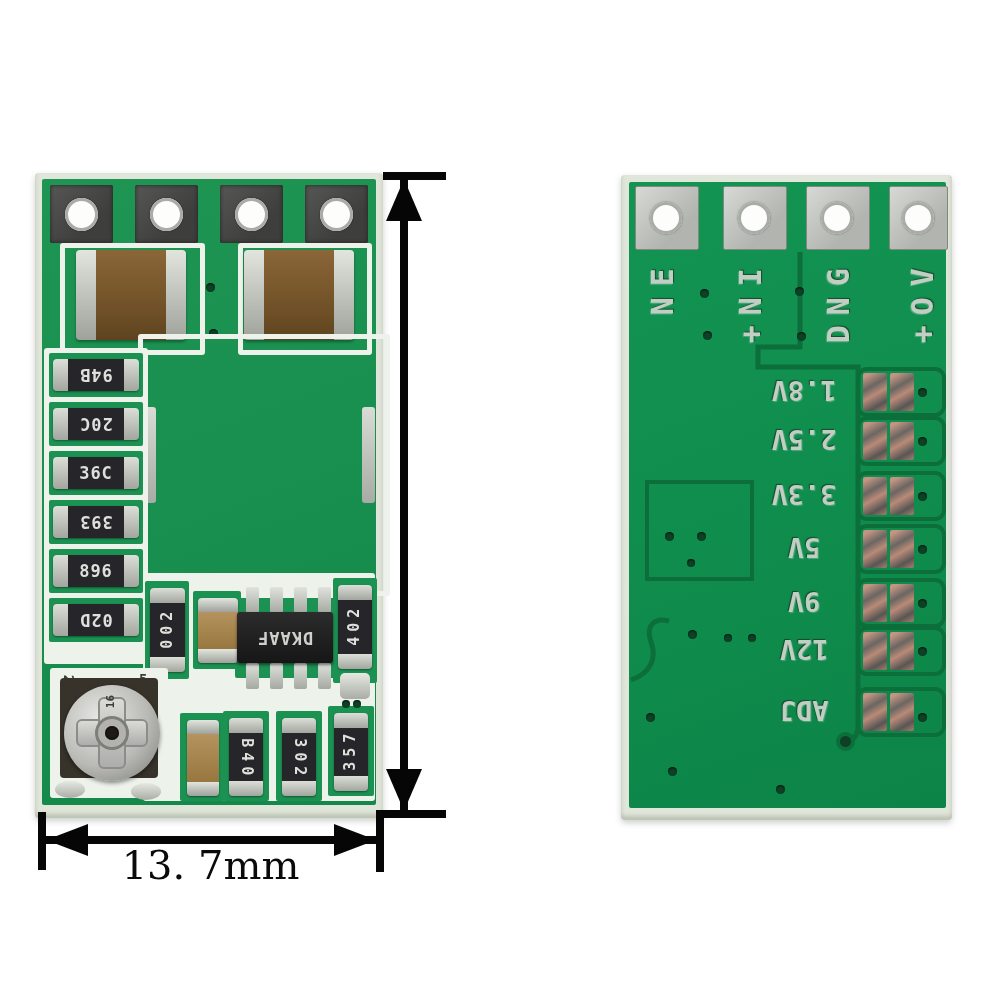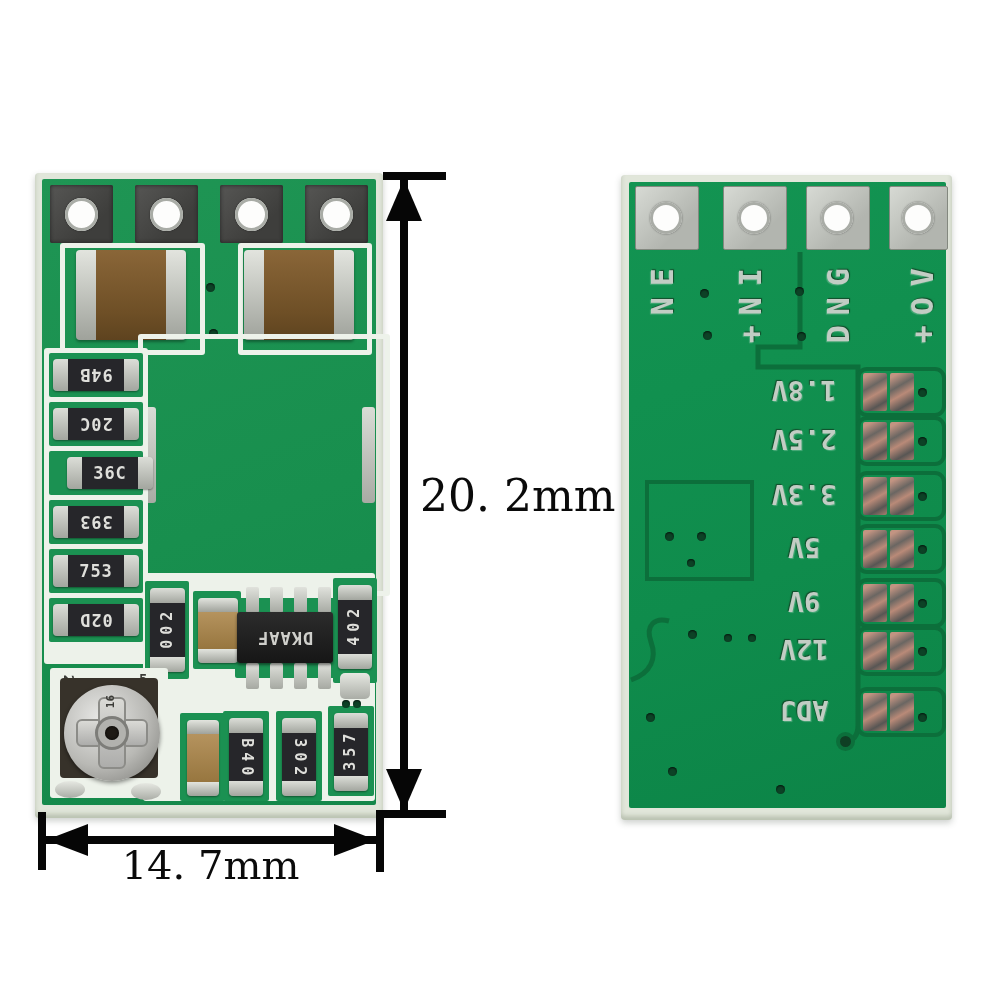--- a/index.html
+++ b/index.html
@@ -143,33 +143,33 @@
     <div class="rh" style="left:18px;top:186px;width:86px;height:32px;">
       <div class="end"></div>
         <div class="bod flip">94B</div>
         <div class="end"></div>
     </div>
     <div class="rh" style="left:18px;top:235px;width:86px;height:32px;">
       <div class="end"></div>
         <div class="bod flip">20C</div>
         <div class="end"></div>
     </div>
-    <div class="rh" style="left:32px;top:284px;width:86px;height:32px;">
+    <div class="rh" style="left:18px;top:284px;width:86px;height:32px;">
       <div class="end"></div>
         <div class="bod">36C</div>
         <div class="end"></div>
     </div>
     <div class="rh" style="left:18px;top:333px;width:86px;height:32px;">
       <div class="end"></div>
         <div class="bod flip">393</div>
         <div class="end"></div>
     </div>
     <div class="rh" style="left:18px;top:382px;width:86px;height:32px;">
       <div class="end"></div>
-        <div class="bod">753</div>
+        <div class="bod">896</div>
         <div class="end"></div>
     </div>
     <div class="rh" style="left:18px;top:431px;width:86px;height:32px;">
       <div class="end"></div>
         <div class="bod flip">02D</div>
         <div class="end"></div>
     </div>
 
     <div class="silk-fill" style="left:108px;top:400px;width:232px;height:228px;"></div>
     <div class="island" style="left:110px;top:408px;width:44px;height:98px;"></div>
@@ -360,22 +360,21 @@
     <div class="via" style="left:47px;top:592px;width:9px;height:9px;"></div>
     <div class="via" style="left:155px;top:610px;width:9px;height:9px;"></div>
     <div class="via-big" style="left:215px;top:557px;width:11px;height:11px;"></div>
   </div>
 
   <div class="dim" style="left:383px;top:172px;width:63px;height:8px;"></div>
   <div class="dim" style="left:400px;top:178px;width:8px;height:634px;"></div>
   <div class="tri tri-up" style="left:386px;top:179px;"></div>
   <div class="tri tri-down" style="left:386px;top:769px;"></div>
   <div class="dim" style="left:376px;top:810px;width:70px;height:8px;"></div>
-  <div class="dim-label" style="left:420px;top:470px;font-size:44px;">20. 2mm</div>
 
   <div class="dim" style="left:38px;top:812px;width:8px;height:58px;"></div>
   <div class="dim" style="left:376px;top:810px;width:8px;height:62px;"></div>
   <div class="dim" style="left:46px;top:836px;width:330px;height:8px;"></div>
   <div class="tri tri-left" style="left:46px;top:824px;"></div>
   <div class="tri tri-right" style="left:334px;top:824px;"></div>
-  <div class="dim-label" style="left:118px;top:842px;width:185px;text-align:center;font-size:40px;">14. 7mm</div>
+  <div class="dim-label" style="left:118px;top:842px;width:185px;text-align:center;font-size:40px;">13. 7mm</div>
 
 </div>
 
 </body></html>

